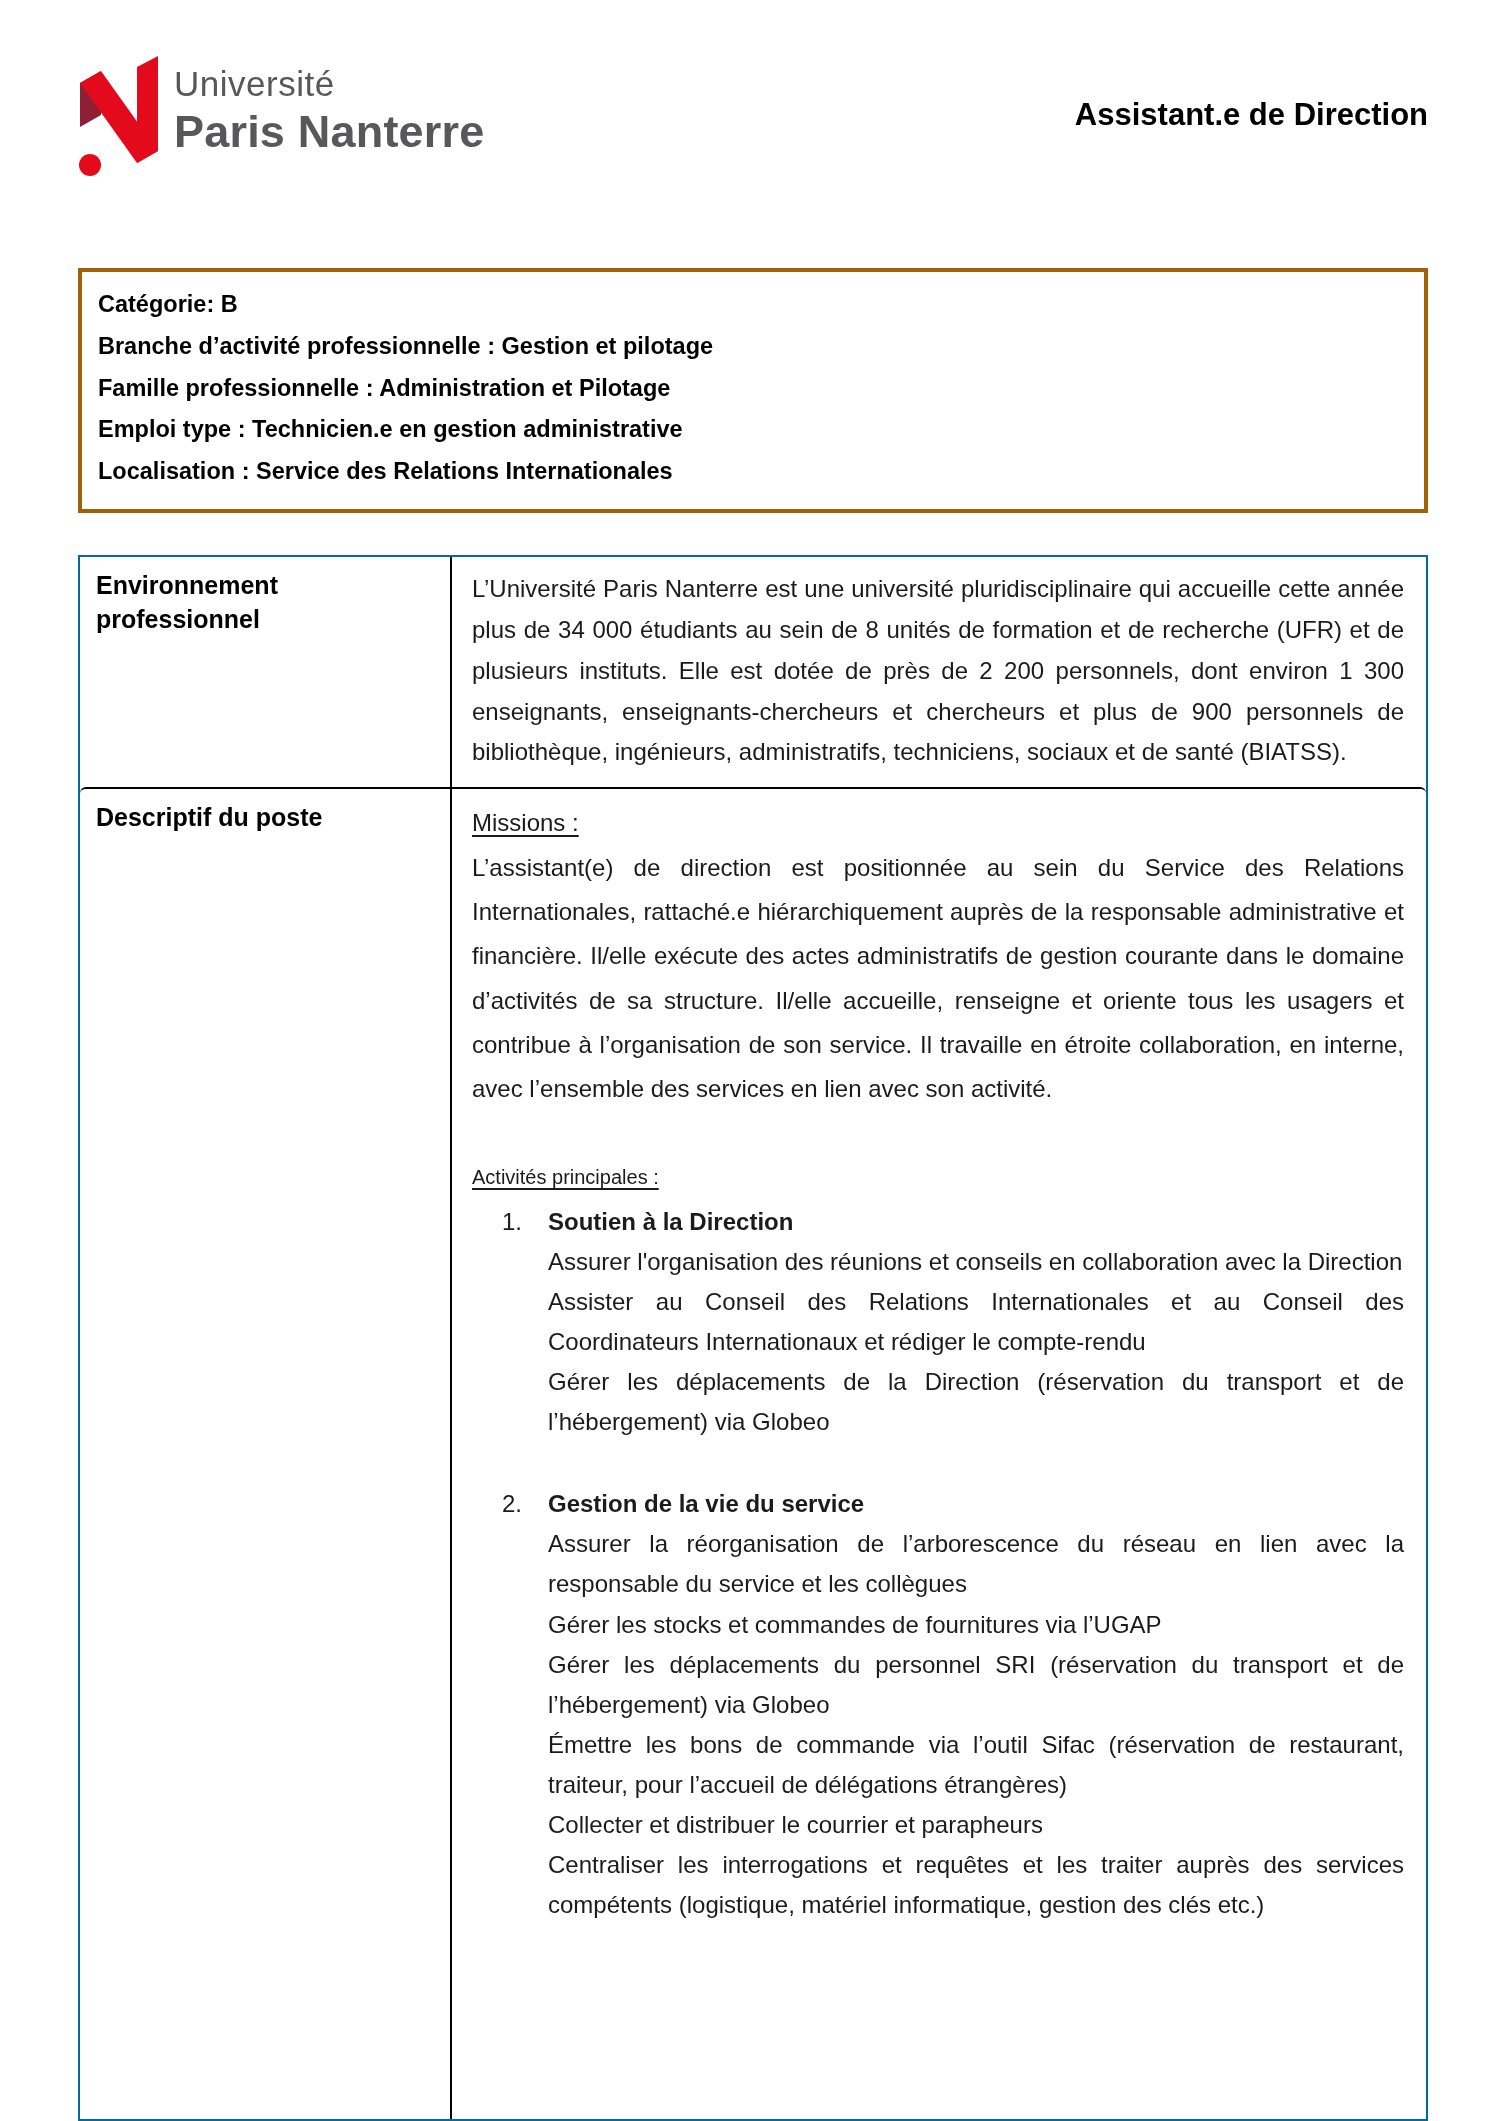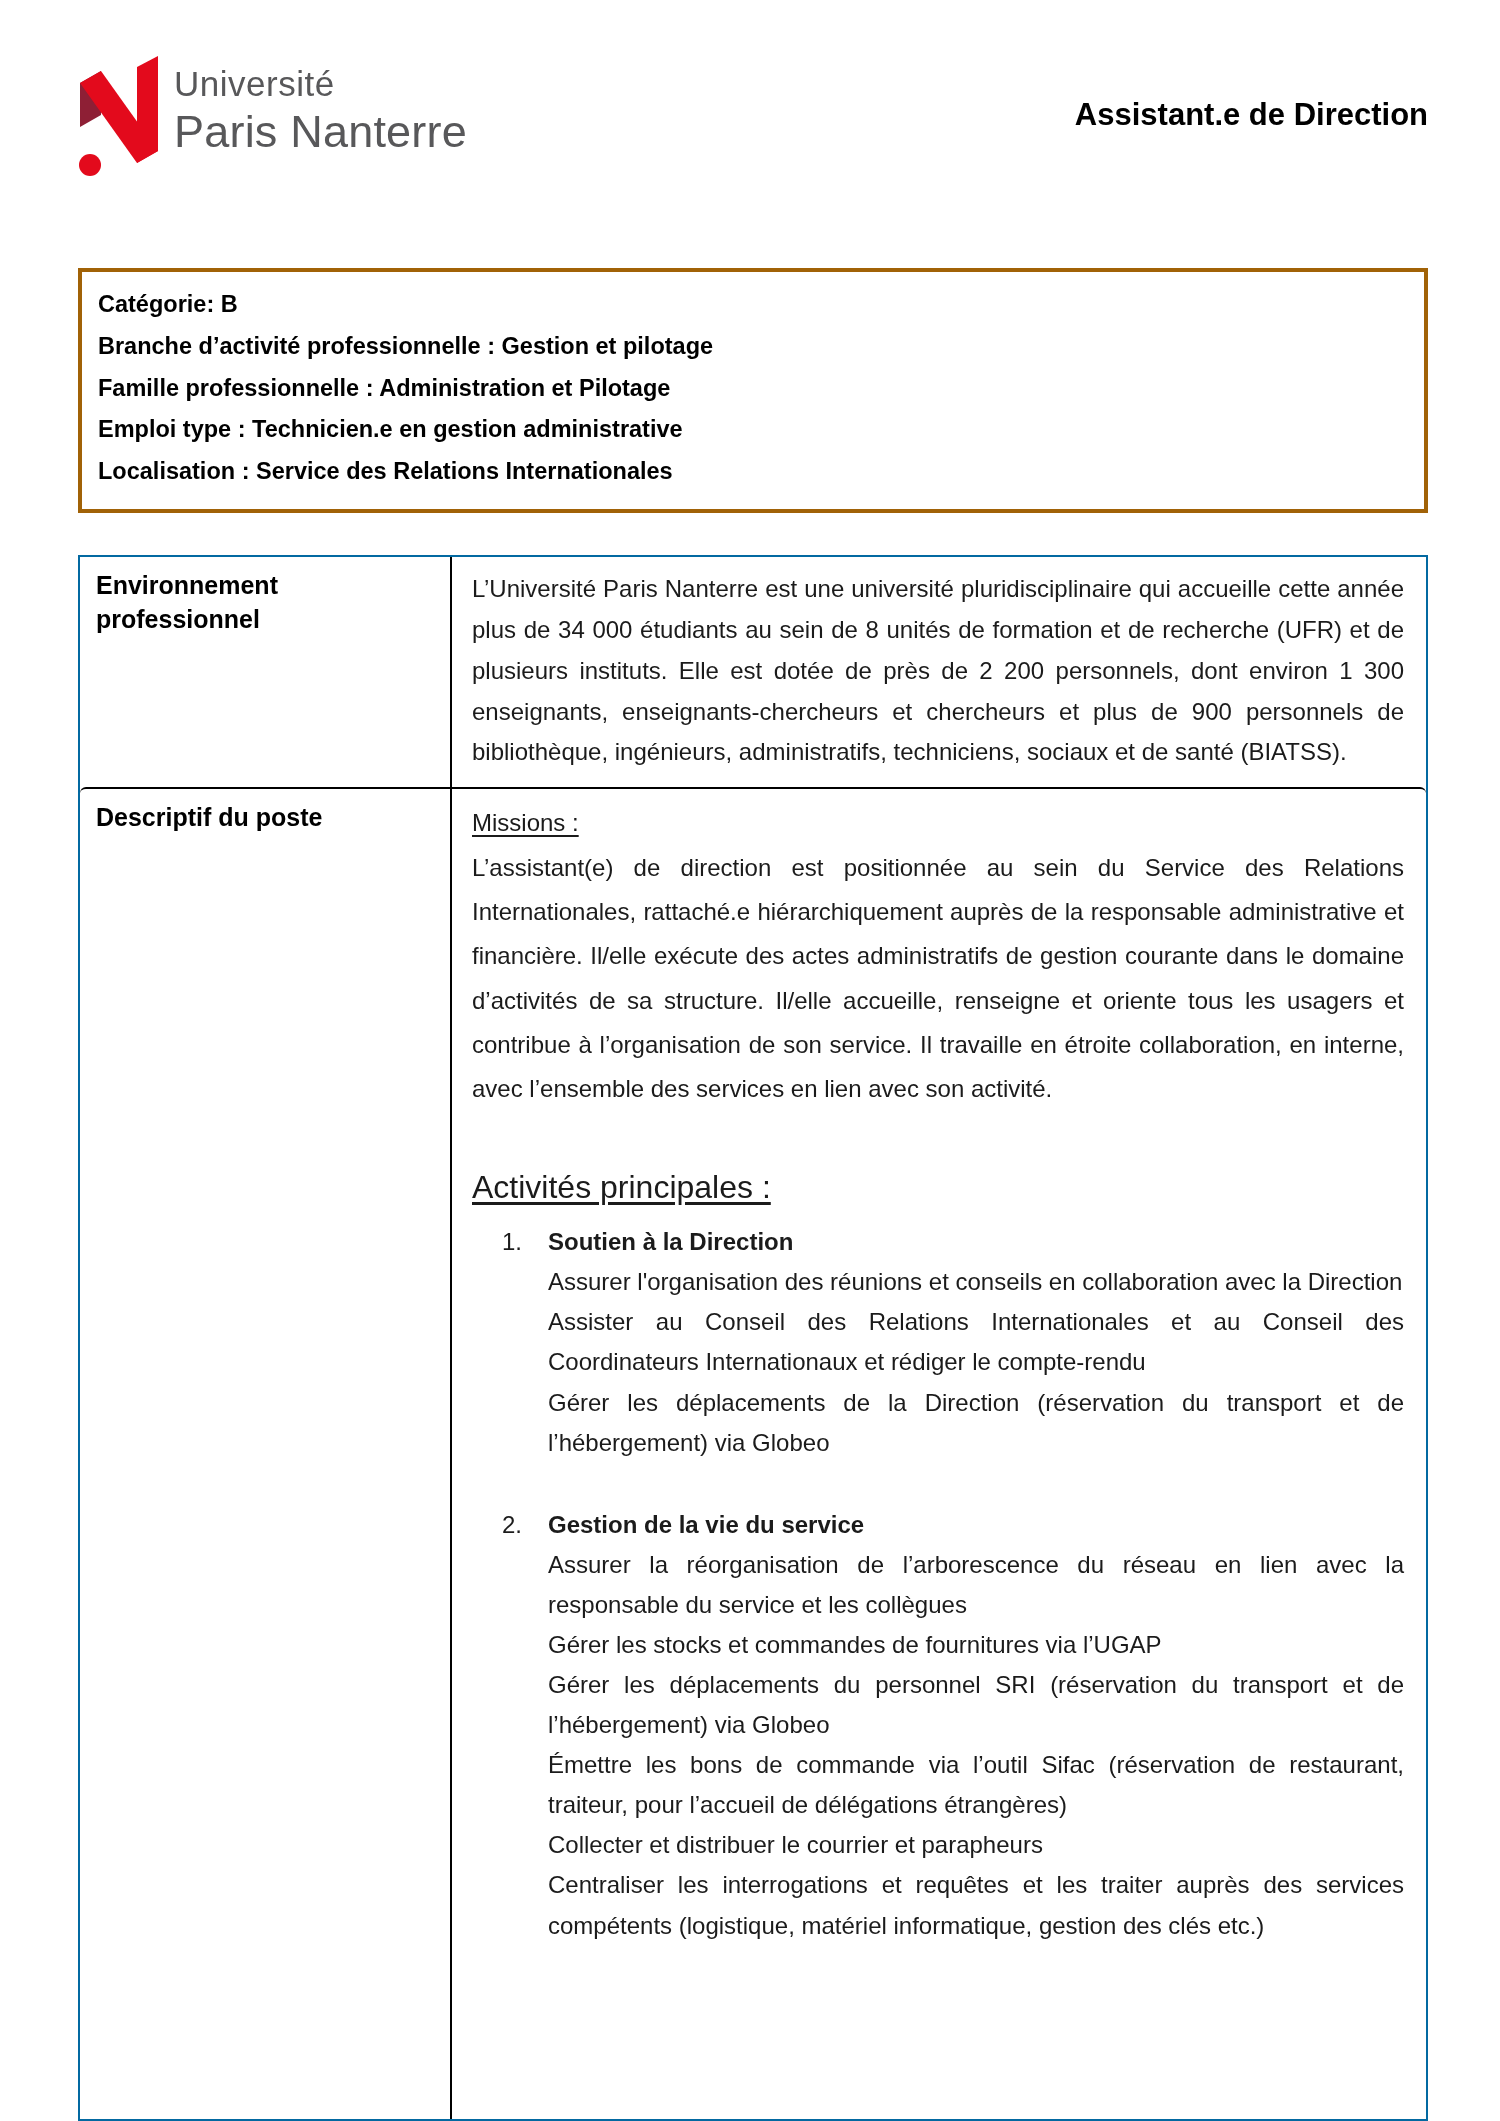--- a/index.html
+++ b/index.html
@@ -19,21 +19,21 @@
 
   
   .top {
     display: flex; justify-content: space-between; align-items: flex-start;
     margin-bottom: 38px; min-height: 178px;
   }
   .logo { display: flex; align-items: flex-start; gap: 16px; padding-top: 4px; }
   .logo-mark { flex: 0 0 auto; }
   .logo-text { padding-top: 8px; }
   .logo-line1 { font-size: 35px; font-weight: 400; color: #58585a; letter-spacing: 0.5px; }
-  .logo-line2 { font-size: 45px; font-weight: 400; color: #58585a; letter-spacing: 0.2px; margin-top: 2px; }
+  .logo-line2 { font-size: 45px; font-weight: 700; color: #58585a; letter-spacing: 0.2px; margin-top: 2px; }
   .doc-title { text-align: left; font-weight: 700; font-size: 31px; line-height: 1.5; padding-top: 40px; color: #000; }
 
   
   .info-box {
     border: 4px solid #a16207;
     padding: 12px 16px 16px 16px;
     font-weight: 700; font-size: 23.5px; line-height: 1.78;
     color: #000;
     margin-bottom: 42px;
   }
@@ -59,21 +59,21 @@
     padding: 12px 22px 14px 20px;
     font-size: 24px; color: #1b1b1b;
   }
 
   .para { text-align: justify; }
   .env-body { line-height: 1.7; }
 
   .underlined { text-decoration: underline; text-underline-offset: 4px; }
   .missions-heading { font-size: 24px; line-height: 1.85; }
   .missions-text { line-height: 1.85; }
-  .activities-heading { font-size: 32px; line-height: 1.7; margin-top: 48px; margin-bottom: 8px; }
+  .activities-heading { font-size: 20px; line-height: 1.7; margin-top: 48px; margin-bottom: 8px; }
 
   .activity { margin-left: 30px; }
   .activity + .activity { margin-top: 42px; }
   .activity-title { display: flex; line-height: 1.67; }
   .activity-num { width: 46px; flex: 0 0 46px; font-weight: 400; }
   .activity-name { font-weight: 700; }
   .activity-item { margin-left: 46px; line-height: 1.67; text-align: justify; }
 </style>
 </head>
 <body>

